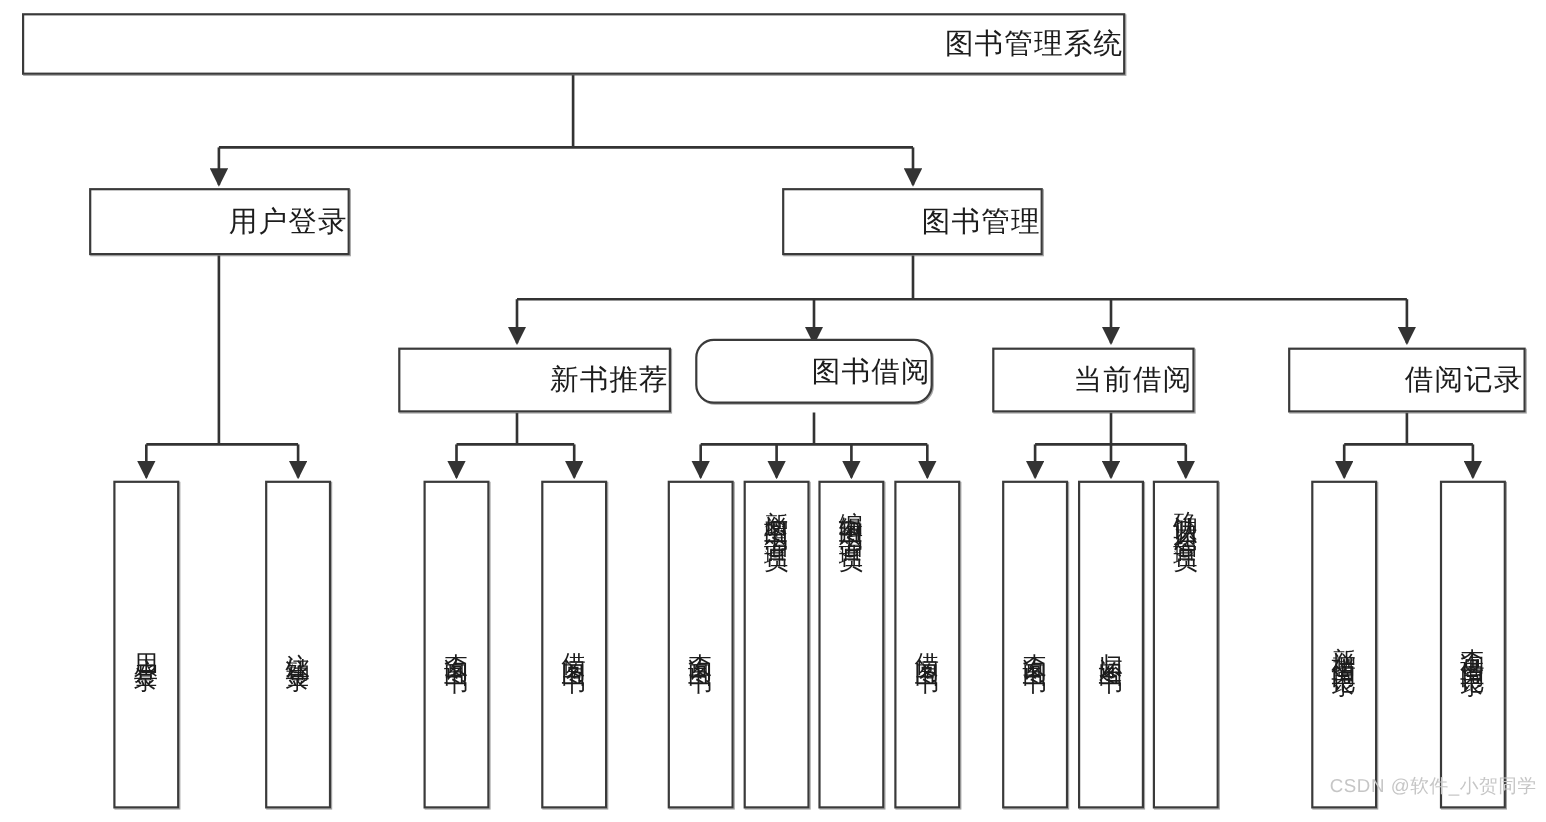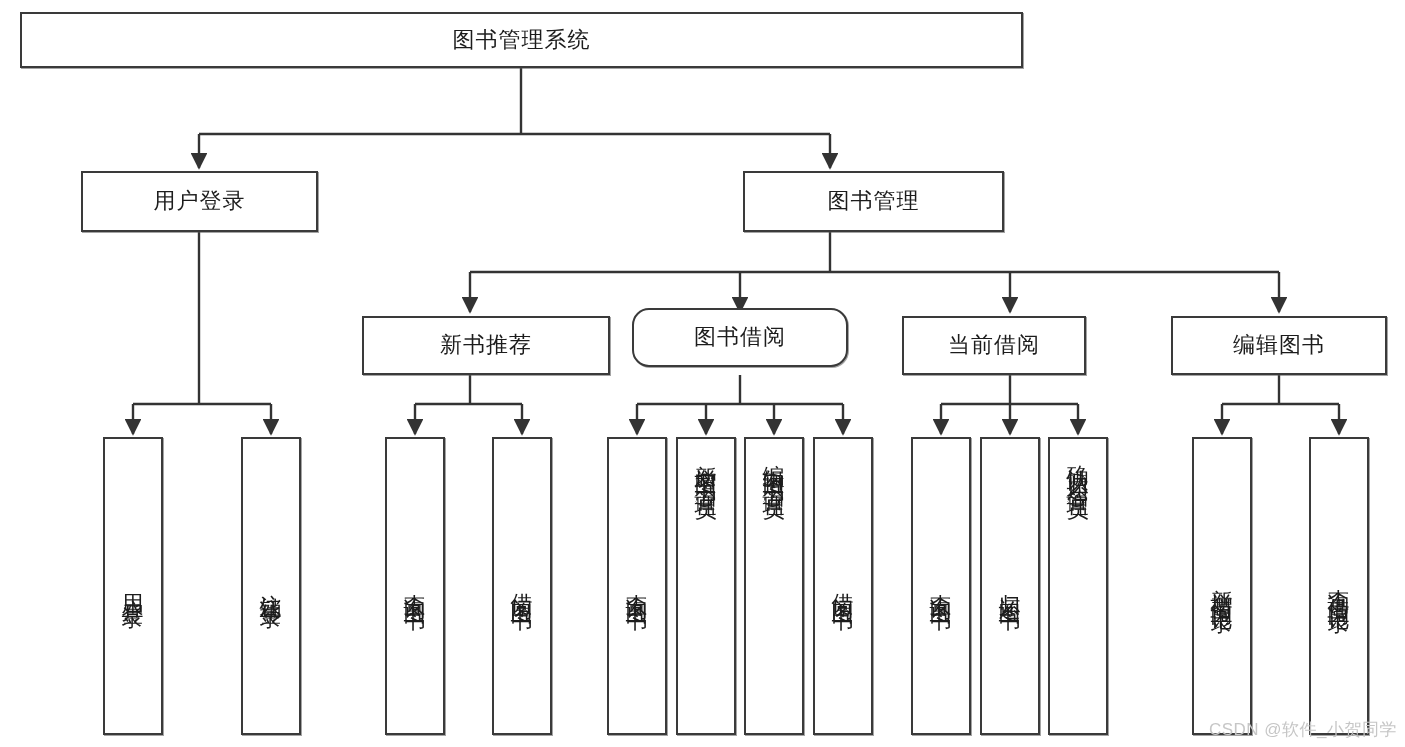--- a/index.html
+++ b/index.html
@@ -30,23 +30,24 @@
     box-sizing: border-box;
     border: 2px solid #3a3a3a;
     background: #ffffff;
     display: flex;
     align-items: center;
     justify-content: center;
     color: #1c1c1c;
     box-shadow: 1px 1px 0 rgba(90,90,90,0.55);
   }
   .node.horiz {
-    font-size: 22px;
+    font-size: 26px;
     letter-spacing: 1px;
     line-height: 1.2;
+    justify-content: flex-end;
   }
   .node.vert {
     font-size: 22px;
     align-items: flex-start;
     justify-content: center;
     padding-top: 8px;
   }
   .node.vert .vtext {
     writing-mode: vertical-rl;
     text-orientation: upright;
@@ -54,21 +55,21 @@
     line-height: 1.05;
     white-space: nowrap;
   }
   .node.vert.midalign {
     align-items: center;
     padding-top: 0;
   }
   #watermark {
     position: absolute;
     right: 8px;
-    bottom: 6px;
+    bottom: 21px;
     font-size: 17px;
     color: #c6c6c6;
     letter-spacing: 0.5px;
     white-space: nowrap;
   }
 </style>
 </head>
 <body>
 
 <div id="canvas">
@@ -124,35 +125,35 @@
     </g>
   </svg>
 
   <div class="node horiz" style="left:20px; top:12px; width:1003px; height:56px;">
     <span>图书管理系统</span>
   </div>
 
   <div class="node horiz" style="left:81px; top:171px; width:237px; height:61px;">
     <span>用户登录</span>
   </div>
-  <div class="node horiz" style="left:711px; top:171px; width:261px; height:61px;margin-left:32px;">
+  <div class="node horiz" style="left:711px; top:171px; width:237px; height:61px;">
     <span>图书管理</span>
   </div>
 
   <div class="node horiz" style="left:362px; top:316px; width:248px; height:59px;">
     <span>新书推荐</span>
   </div>
   <div class="node horiz" style="left:632px; top:308px; width:216px; height:59px;border-radius:17px;">
     <span>图书借阅</span>
   </div>
   <div class="node horiz" style="left:902px; top:316px; width:184px; height:59px;">
     <span>当前借阅</span>
   </div>
   <div class="node horiz" style="left:1171px; top:316px; width:216px; height:59px;">
-    <span>编辑图书</span>
+    <span>借阅记录</span>
   </div>
 
   <div class="node vert midalign" style="left:103px; top:437px; width:60px; height:298px;">
     <span class="vtext">用户登录</span>
   </div>
   <div class="node vert midalign" style="left:241px; top:437px; width:60px; height:298px;">
     <span class="vtext">注销登录</span>
   </div>
 
   <div class="node vert midalign" style="left:385px; top:437px; width:60px; height:298px;">

